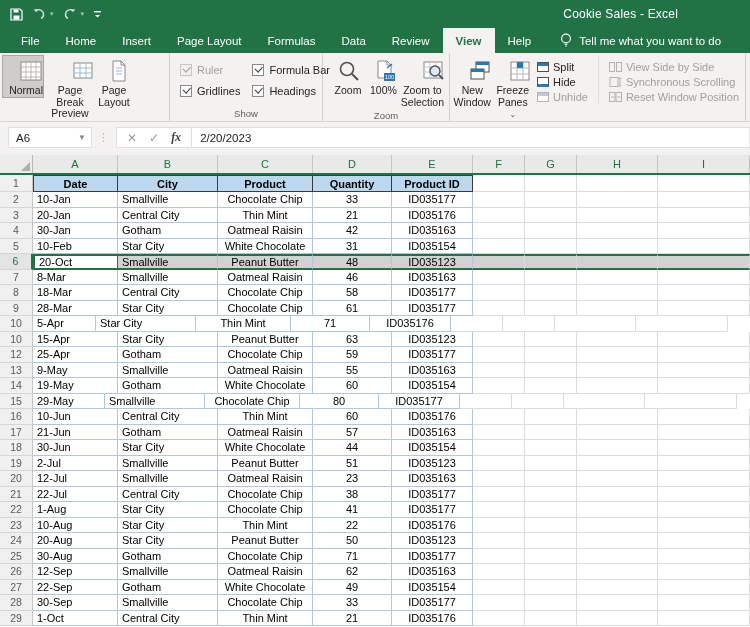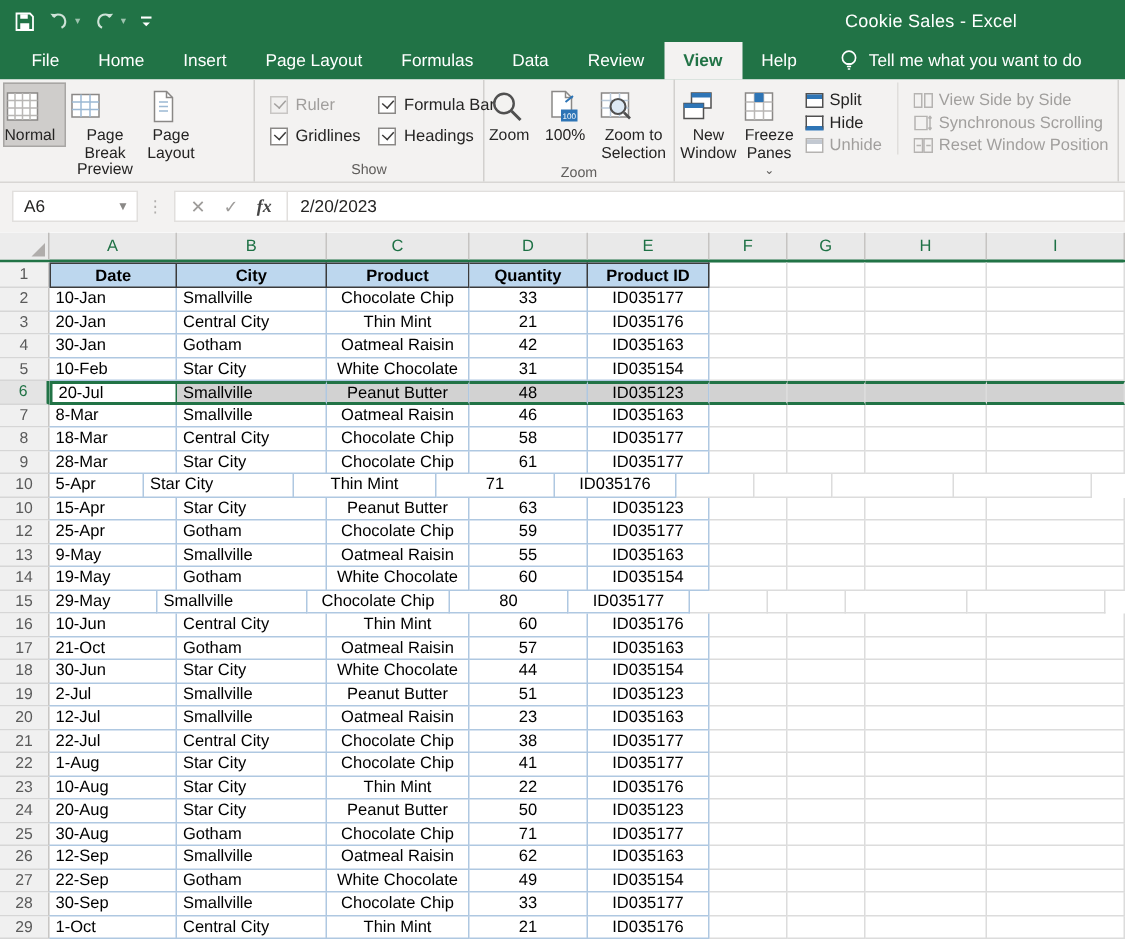--- a/index.html
+++ b/index.html
@@ -18,21 +18,21 @@
   .tabrow { height:25px; background:#217346; display:flex; align-items:stretch; padding-left:8px; flex:none; }
   .tab { color:#fff; font-size:11.5px; padding:0 13px; display:flex; align-items:center; cursor:default; }
   .tab.active { background:#F3F2F1; color:#217346; font-weight:bold;text-align:center; }
   .tellme { display:flex; align-items:center; gap:7px; color:#fff; font-size:11.5px; padding-left:16px; }
 
   
   .ribbon { height:69px; background:#F3F2F1; border-bottom:1px solid #D8D6D4; display:flex; flex:none; }
   .rgroup { display:flex; flex-direction:column; border-right:1px solid #D2D0CE; padding:2px 2px 0 2px; }
   .rgroup-body { flex:1; display:flex; align-items:flex-start; }
   .rgroup-label { text-align:center; font-size:9.5px; color:#605E5C; padding:1px 0 2px 0; }
-  .bigbtn { width:46px; display:flex; flex-direction:column; align-items:flex-start; padding-top:3px; border:1px solid transparent; }
+  .bigbtn { width:46px; display:flex; flex-direction:column; align-items:flex-end; padding-top:3px; border:1px solid transparent; }
   .bigbtn .blabel { font-size:10.5px; color:#252423; text-align:center; line-height:11.5px; margin-top:2px; }
   .bigbtn.selected { background:#CFCDCB; border-color:#A8A6A4; }
   .chev { font-size:8px; color:#605E5C; }
   .ico { display:block; }
   
   .showgrid { display:grid; grid-template-columns:auto auto; column-gap:12px; row-gap:9px; padding:9px 8px 0 8px; }
   .ckrow { display:flex; align-items:center; gap:5px; font-size:11px; color:#252423; white-space:nowrap; }
   .ckbox { width:12px; height:12px; border:1px solid #8A8886; background:#fff; position:relative; flex:none; }
   .ckbox.on::after { content:""; position:absolute; left:2px; top:1px; width:6px; height:3.5px; border-left:1.6px solid #3b3a39; border-bottom:1.6px solid #3b3a39; transform:rotate(-48deg); }
   .ckrow.disabled { color:#A19F9D; }
@@ -401,21 +401,21 @@
         <div class="cell col2 tdata" style="width: 95px;">White Chocolate</div>
         <div class="cell col3 tdata" style="width: 79px;">31</div>
         <div class="cell col4 tdata" style="width: 81px;">ID035154</div>
         <div class="cell col5 empty" style="width: 52px;"></div>
         <div class="cell col6 empty" style="width: 52px;"></div>
         <div class="cell col7 empty" style="width: 81px;"></div>
         <div class="cell col8 empty" style="width: 92px;"></div>
       </div>
       <div class="sheetrow sel">
         <div class="rownum">6</div>
-        <div class="cell col0 tdata active-cell" style="width: 85px;">20-Jul</div>
+        <div class="cell col0 tdata active-cell" style="width: 85px;">20-Oct</div>
         <div class="cell col1 tdata" style="width: 100px;">Smallville</div>
         <div class="cell col2 tdata" style="width: 95px;">Peanut Butter</div>
         <div class="cell col3 tdata" style="width: 79px;">48</div>
         <div class="cell col4 tdata" style="width: 81px;">ID035123</div>
         <div class="cell col5 empty" style="width: 52px;"></div>
         <div class="cell col6 empty" style="width: 52px;"></div>
         <div class="cell col7 empty" style="width: 81px;"></div>
         <div class="cell col8 empty" style="width: 92px;"></div>
       </div>
       <div class="sheetrow">
@@ -533,21 +533,21 @@
         <div class="cell col2 tdata" style="width: 95px;">Thin Mint</div>
         <div class="cell col3 tdata" style="width: 79px;">60</div>
         <div class="cell col4 tdata" style="width: 81px;">ID035176</div>
         <div class="cell col5 empty" style="width: 52px;"></div>
         <div class="cell col6 empty" style="width: 52px;"></div>
         <div class="cell col7 empty" style="width: 81px;"></div>
         <div class="cell col8 empty" style="width: 92px;"></div>
       </div>
       <div class="sheetrow">
         <div class="rownum">17</div>
-        <div class="cell col0 tdata" style="width: 85px;">21-Oct</div>
+        <div class="cell col0 tdata" style="width: 85px;">21-Jun</div>
         <div class="cell col1 tdata" style="width: 100px;">Gotham</div>
         <div class="cell col2 tdata" style="width: 95px;">Oatmeal Raisin</div>
         <div class="cell col3 tdata" style="width: 79px;">57</div>
         <div class="cell col4 tdata" style="width: 81px;">ID035163</div>
         <div class="cell col5 empty" style="width: 52px;"></div>
         <div class="cell col6 empty" style="width: 52px;"></div>
         <div class="cell col7 empty" style="width: 81px;"></div>
         <div class="cell col8 empty" style="width: 92px;"></div>
       </div>
       <div class="sheetrow">

